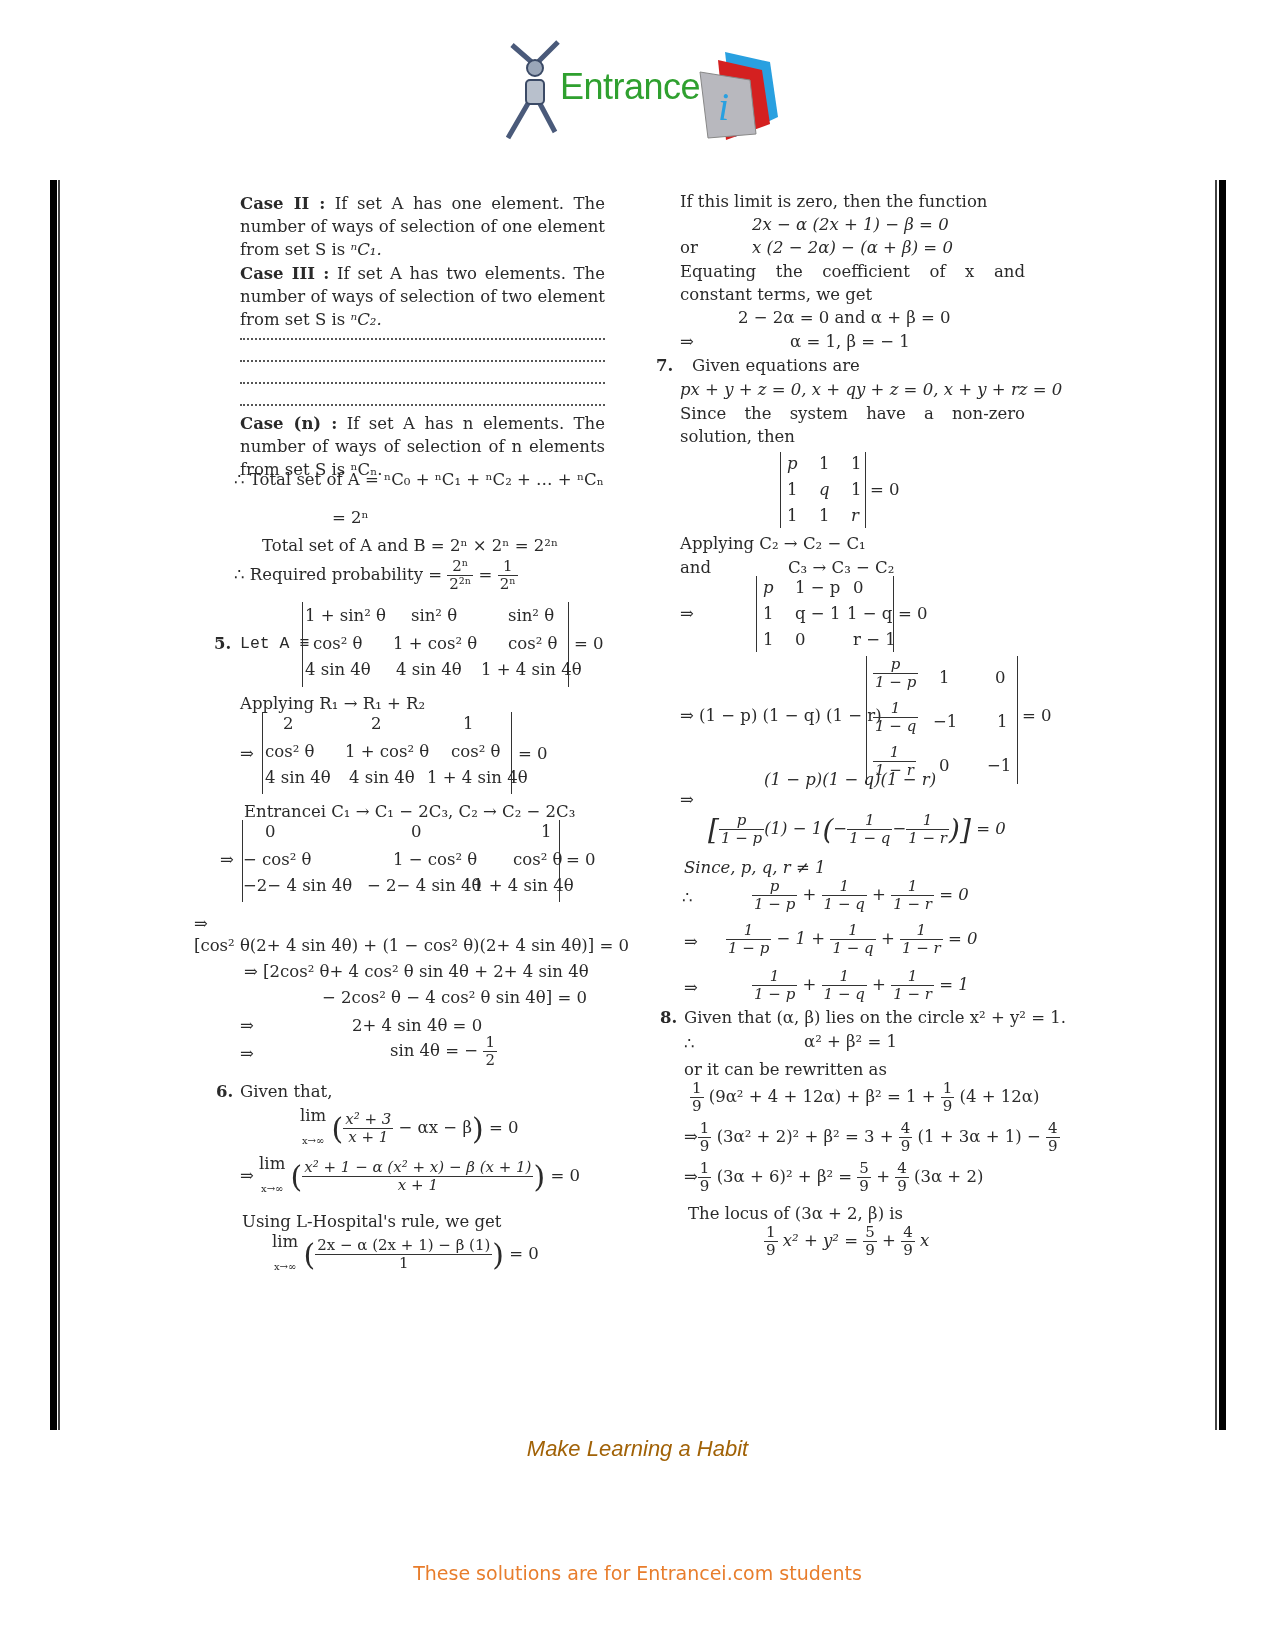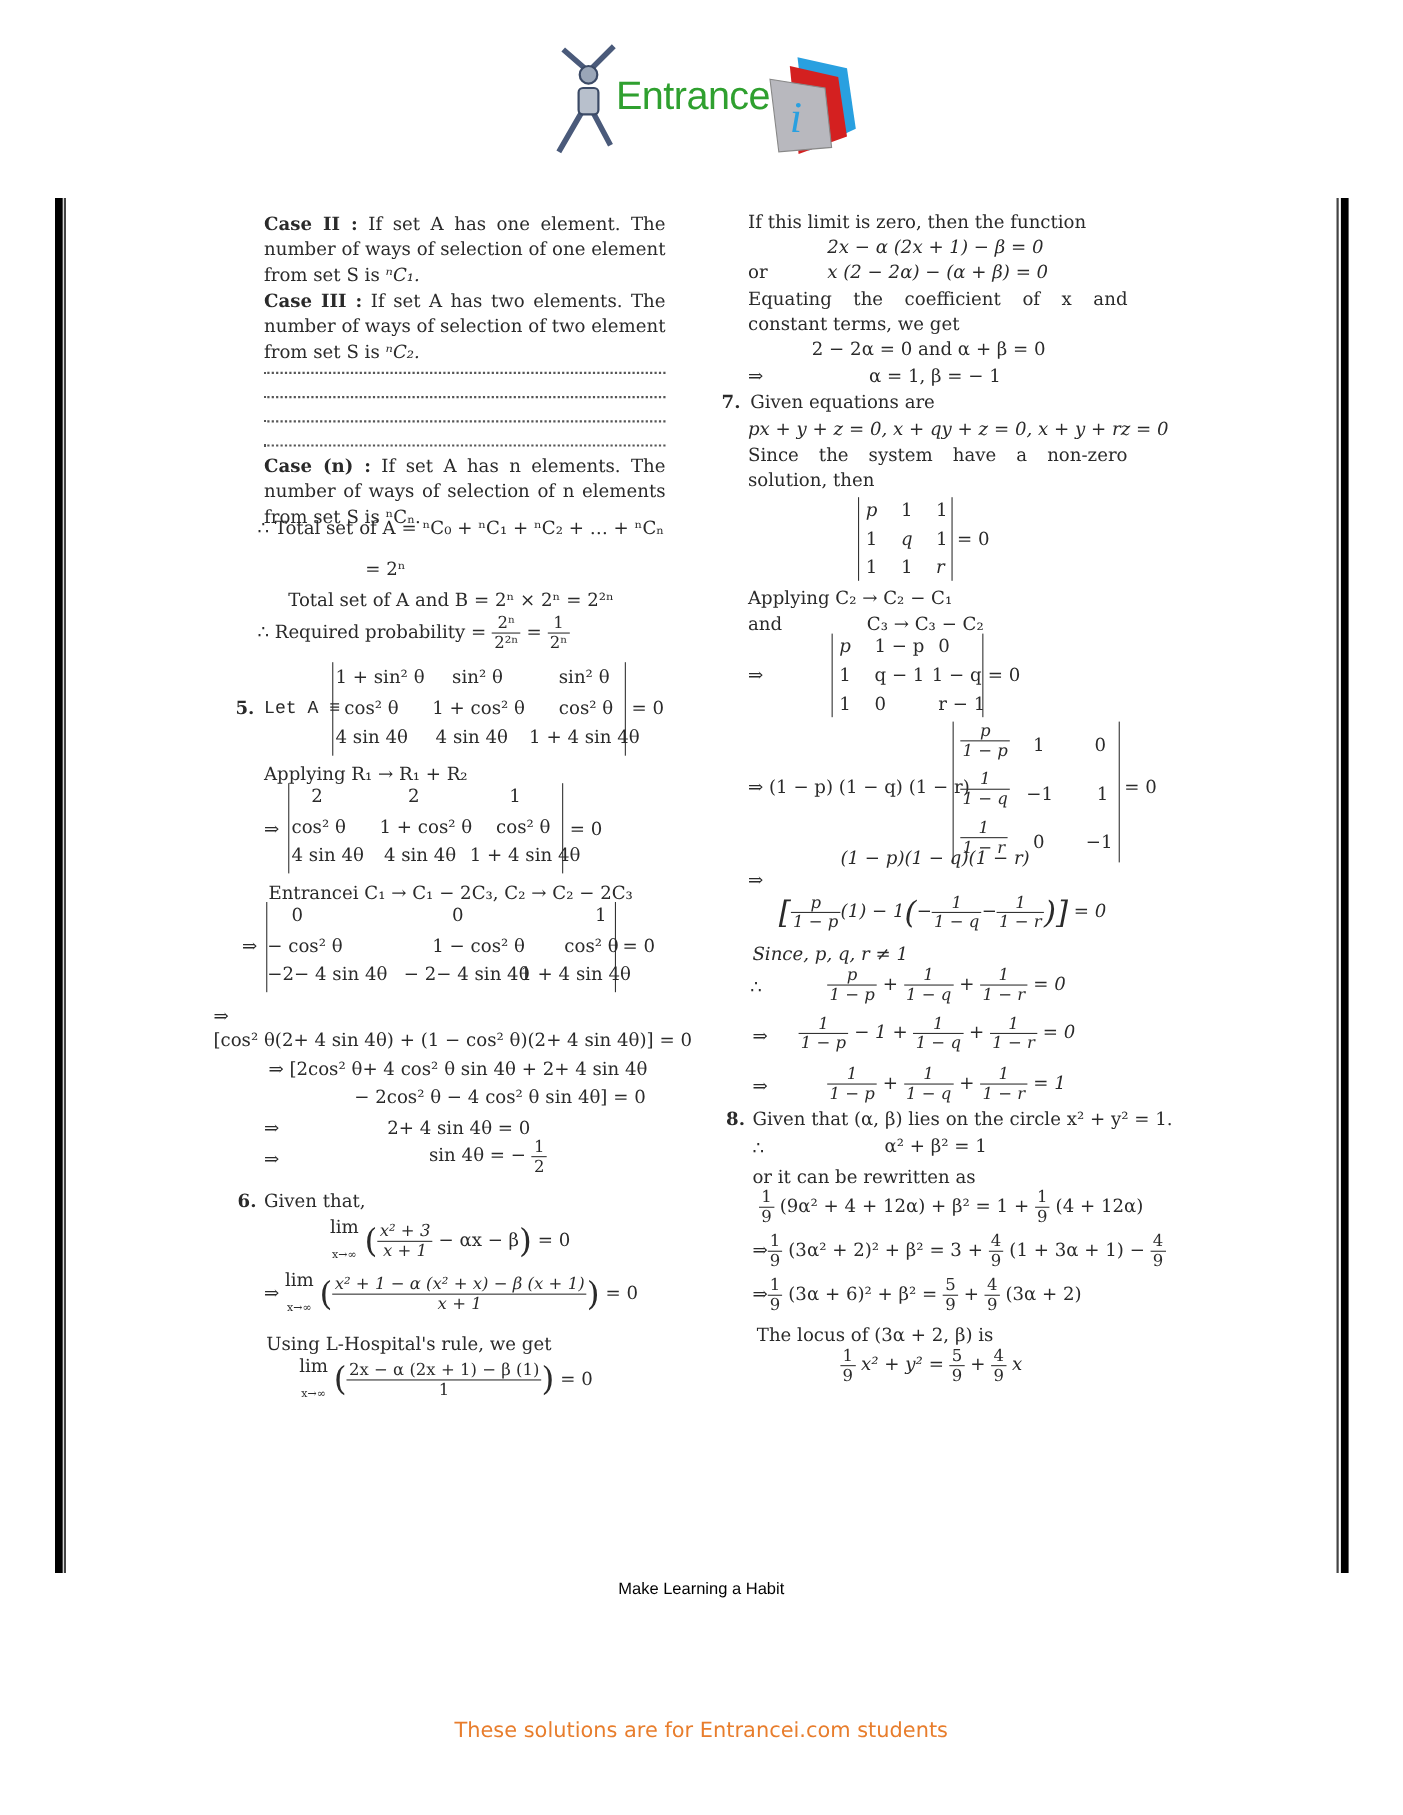--- a/index.html
+++ b/index.html
@@ -29,21 +29,21 @@
   .cell { position:absolute; white-space:nowrap; }
   .frac { display:inline-block; vertical-align:middle; text-align:center; font-size:15px; line-height:17px; }
   .frac .n { display:block; border-bottom:1px solid #333; padding:0 2px; }
   .frac .d { display:block; padding:0 2px; }
 
   .footer-logo { position:absolute; left:0; width:1275px; top:1440px; text-align:center; }
   .footer-brand { font-family:"Liberation Sans", sans-serif; font-weight:bold; font-size:46px;
                   color:#111; letter-spacing:-1px; display:inline-block; position:relative; }
   .footer-dot { display:inline-block; width:9px; height:9px; border-radius:50%; background:#f6b352;
                 position:relative; top:-14px; margin-left:4px; }
-  .footer-tag { font-family:"Liberation Sans", sans-serif; font-size:15px; color:#000000; margin-top:-4px; }
+  .footer-tag { font-family:"Liberation Sans", sans-serif; font-size:22px; color:#a16207; margin-top:-4px;font-style:italic; }
   .footer-note { position:absolute; left:0; width:1275px; top:1562px; text-align:center;
                  font-family:"DejaVu Sans", sans-serif; font-size:19px; color:#e87d2c; }
 </style>
 </head>
 <body>
 
 <div class="header-logo">
   <svg class="logo-figure" viewBox="0 0 70 100">
     <path d="M35 25 L12 5 M35 25 L58 2 M30 60 L8 98 M38 60 L55 92" stroke="#4a5a7a" stroke-width="5" fill="none"></path>
     <circle cx="35" cy="28" r="8" fill="#9aa6b8" stroke="#3b4a66" stroke-width="2"></circle>
@@ -175,21 +175,21 @@
   <div class="blk" style="top:0; left:0;">If this limit is zero, then the function</div>
   <div class="blk it" style="top:23px; left:72px;">2x − α (2x + 1) − β = 0</div>
   <div class="blk" style="top:46px; left:0;">or</div>
   <div class="blk it" style="top:46px; left:72px;">x (2 − 2α) − (α + β) = 0</div>
   <div class="blk just" style="top:70px; left:0; width:345px;">Equating the coefficient of x and constant terms, we get</div>
   <div class="blk" style="top:116px; left:58px;">2 − 2α = 0  and  α + β = 0</div>
   <div class="blk" style="top:140px; left:0;">⇒</div>
   <div class="blk" style="top:140px; left:110px;">α = 1, β = − 1</div>
 
   <div class="blk num" style="top:164px; left:-24px;">7.</div>
-  <div class="blk" style="top:164px; left:2px;">Given equations are</div>
+  <div class="blk" style="top:164px; left:12px;">Given equations are</div>
   <div class="blk it" style="top:188px; left:0;">px + y + z = 0, x + qy + z = 0, x + y + rz = 0</div>
   <div class="blk just" style="top:212px; left:0; width:345px;">Since the system have a  non-zero solution, then</div>
   <div class="det" style="top:262px; left:100px; width:84px; height:76px;">
     <div class="cell it" style="top:0; left:6px;">p</div>
     <div class="cell" style="top:0; left:38px;">1</div>
     <div class="cell" style="top:0; left:70px;">1</div>
     <div class="cell" style="top:26px; left:6px;">1</div>
     <div class="cell it" style="top:26px; left:38px;">q</div>
     <div class="cell" style="top:26px; left:70px;">1</div>
     <div class="cell" style="top:52px; left:6px;">1</div>

